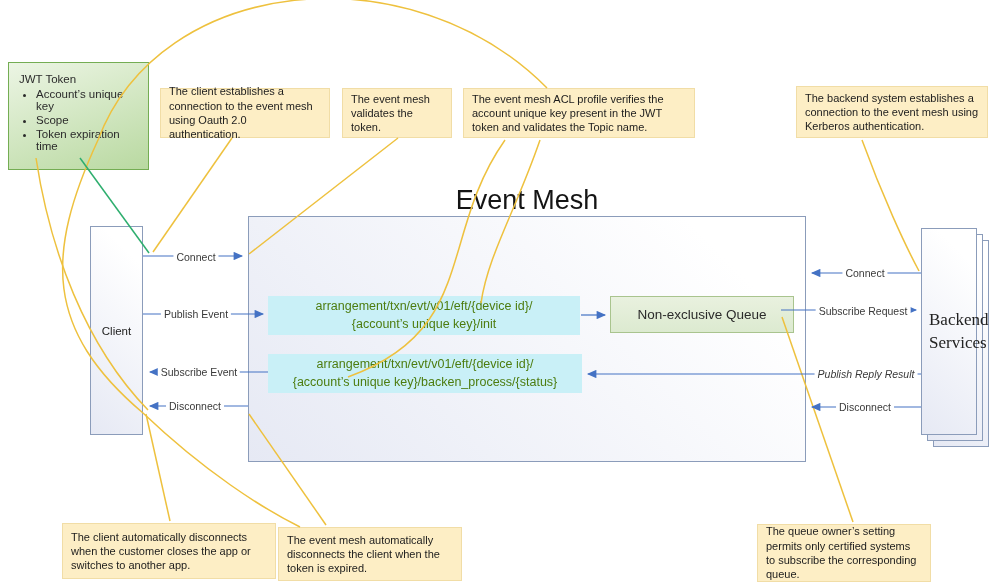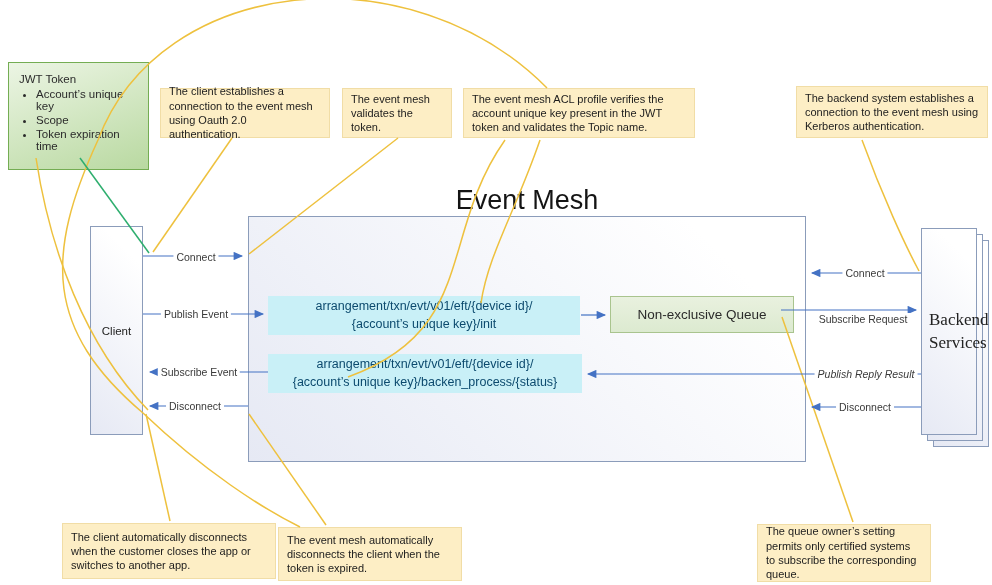--- a/index.html
+++ b/index.html
@@ -17,21 +17,21 @@
         background:linear-gradient(160deg,#ecf5e4 0%,#b9d9a1 100%);border:1.5px solid #74ad53;
         padding:10px 8px 6px 10px;font-size:11.5px;color:#2b2b2b;}
   .jwt-box .jwt-title{margin:0 0 3px 0;}
   .jwt-box ul{margin:0;padding-left:17px;}
   .jwt-box li{margin-bottom:2px;}
 
   .diagram-title{position:absolute;left:248px;top:185px;width:558px;text-align:center;
         font-size:27px;color:#141414;}
 
   .topic{position:absolute;background:#c9f0f7;box-sizing:border-box;display:flex;flex-direction:column;
-        align-items:center;justify-content:center;font-size:12.5px;line-height:1.4;color:#0c4a6e;text-align:center;}
+        align-items:center;justify-content:center;font-size:12.5px;line-height:1.4;color:#4d7c0f;text-align:center;}
 
   .queue{position:absolute;left:610px;top:296px;width:184px;height:37px;box-sizing:border-box;
         background:linear-gradient(180deg,#e9f1df 0%,#dcead0 100%);border:1px solid #a9c48e;
         display:flex;align-items:center;justify-content:center;font-size:13.5px;color:#2b2b2b;}
 
   .backend-main{display:flex;align-items:center;}
   .backend-text{padding-left:7px;font-size:17px;color:#222;line-height:1.35;font-family:Liberation Serif, serif;}
 
   svg.wires{position:absolute;left:0;top:0;width:992px;height:585px;pointer-events:none;}
 
@@ -116,17 +116,17 @@
     <line x1="921" y1="374" x2="588" y2="374" stroke="#4472c4" stroke-width="1.2" marker-end="url(#arr)"></line>
     <line x1="921" y1="407" x2="812" y2="407" stroke="#4472c4" stroke-width="1.2" marker-end="url(#arr)"></line>
   </svg>
 
   <div class="arrow-label" style="left:196px;top:257px;">Connect</div>
   <div class="arrow-label" style="left:196px;top:314px;">Publish Event</div>
   <div class="arrow-label" style="left:199px;top:372px;">Subscribe Event</div>
   <div class="arrow-label" style="left:195px;top:406px;">Disconnect</div>
 
   <div class="arrow-label" style="left:865px;top:273px;">Connect</div>
-  <div class="arrow-label" style="left:863px;top:319px;">Subscribe Request</div>
+  <div class="arrow-label" style="left:863px;top:311px;">Subscribe Request</div>
   <div class="arrow-label" style="left:866px;top:374px;font-style:italic;">Publish Reply Result</div>
   <div class="arrow-label" style="left:865px;top:407px;">Disconnect</div>
 
 </div>
 
 </body></html>

